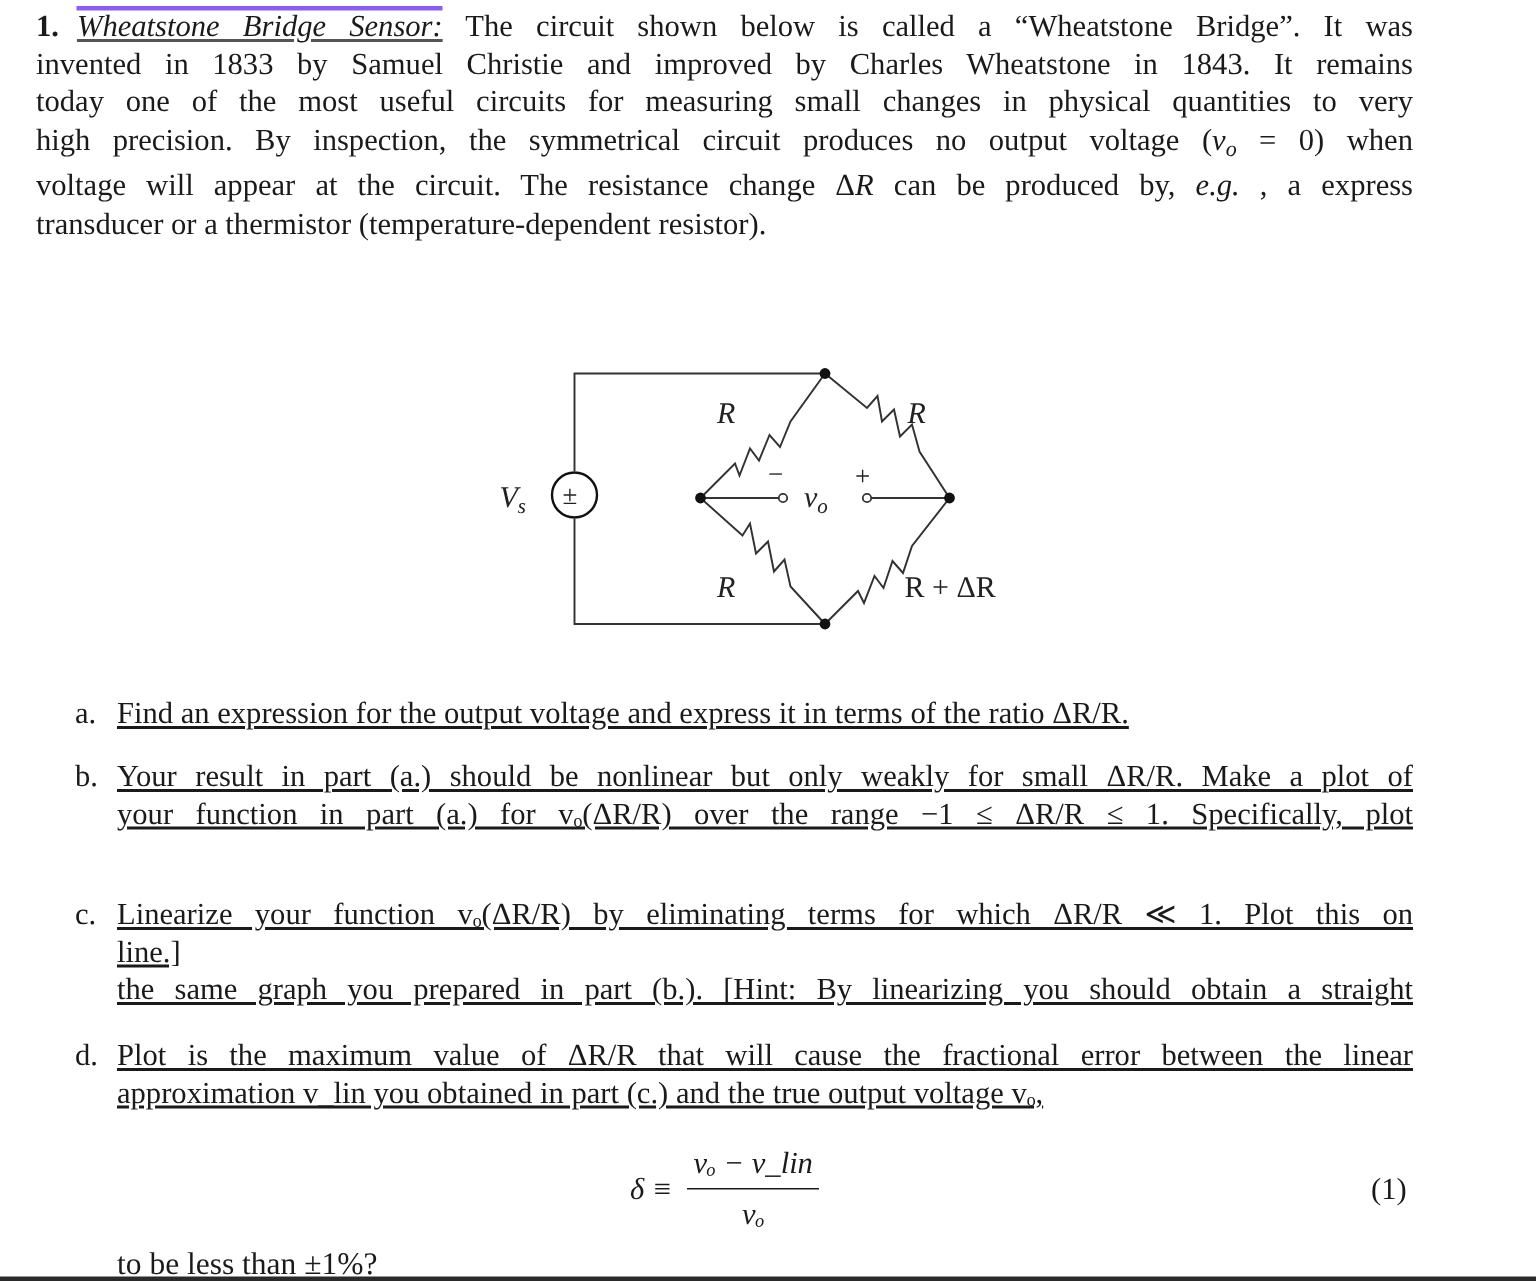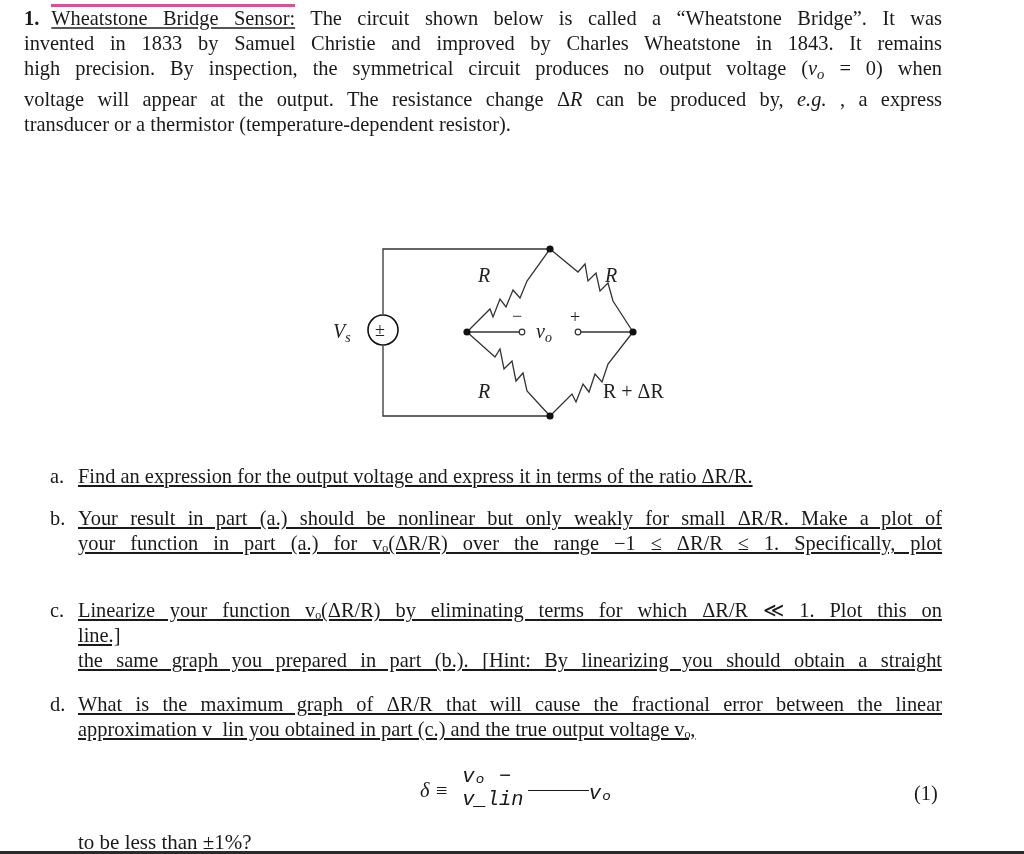--- a/index.html
+++ b/index.html
@@ -35,23 +35,24 @@
       display: block;
       text-align: justify;
       text-align-last: justify;
       white-space: nowrap;
     }
     .intro .line.last {
       text-align-last: left;
     }
     .num { font-weight: bold; margin-right: 12px; }
     .title-link {
+      font-style: italic;
       text-decoration: underline;
       text-decoration-color: #555;
-      border-top: 3px solid #ec4899;
+      border-top: 3px solid #8b5cf6;
       padding-top: 0;
     }
     .m { font-style: italic; }
     .sub { font-size: 0.72em; vertical-align: -0.25em; font-style: italic; }
     .circuit {
       position: absolute;
       left: 330px;
       top: 235px;
       width: 370px;
       height: 190px;
@@ -91,24 +92,23 @@
     .equation {
       position: absolute;
       left: 420px;
       top: 765px;
       font-size: 20.4px;
       display: flex;
       align-items: center;
     }
     .frac {
       display: inline-flex;
-      flex-direction: row;
+      flex-direction: column;
       align-items: center;
       margin-left: 10px;
-      font-family: Liberation Mono, monospace;
     }
     .frac .numr { padding: 0 4px 4px; }
     .frac .bar { width: 100%; border-top: 1.5px solid #1a1a1a; }
     .frac .den { padding-top: 6px; }
     .eq-num {
       position: absolute;
       left: 914px;
       top: 782px;
       font-size: 20.4px;
     }
@@ -128,22 +128,23 @@
     }
   </style>
 </head>
 <body>
 
 <div class="page">
 
   <div class="intro">
     <span class="line"><span class="num">1.</span><span class="title-link">Wheatstone Bridge Sensor:</span> <span>The circuit shown below is called a “Wheatstone Bridge”.  It was</span></span>
     <span class="line">invented in 1833 by Samuel Christie and improved by Charles Wheatstone in 1843.  It remains</span>
+    <span class="line">today one of the most useful circuits for measuring small changes in physical quantities to very</span>
     <span class="line"><span>high precision.  By inspection, the symmetrical circuit produces no output voltage (</span><span class="m">v<span class="sub">o</span></span><span> = 0) when</span></span>
-    <span class="line"><span>voltage will appear at the output.  The resistance change </span><span>Δ<span class="m">R</span></span><span> can be produced by, </span><span class="m">e.g.</span><span> , a express</span></span>
+    <span class="line"><span>voltage will appear at the circuit.  The resistance change </span><span>Δ<span class="m">R</span></span><span> can be produced by, </span><span class="m">e.g.</span><span> , a express</span></span>
     <span class="line last">transducer or a thermistor (temperature-dependent resistor).</span>
   </div>
 
   <svg class="circuit" viewBox="0 0 370 190" width="370" height="190">
     <g stroke="#333" stroke-width="1.3" fill="none">
 
       <polyline points="220,14 53,14 53,79"></polyline>
       <polyline points="53,111 53,181 220,181"></polyline>
 
       <circle cx="53" cy="95" r="15" stroke="#111" stroke-width="1.6"></circle>
@@ -201,21 +202,21 @@
       <span class="label">c.</span>
       <div class="body">
         <span class="line">Linearize your function vₒ(ΔR/R) by eliminating terms for which ΔR/R ≪ 1.  Plot this on</span>
         <span class="line last">line.]</span>
         <span class="line">the same graph you prepared in part (b.).  [Hint: By linearizing you should obtain a straight</span>
       </div>
     </div>
     <div class="part" style="top:692px;">
       <span class="label">d.</span>
       <div class="body">
-        <span class="line">What is the maximum graph of ΔR/R that will cause the fractional error between the linear</span>
+        <span class="line">Plot is the maximum value of ΔR/R that will cause the fractional error between the linear</span>
         <span class="line last">approximation v_lin you obtained in part (c.) and the true output voltage vₒ,</span>
       </div>
     </div>
   </div>
 
   <div class="equation">
     <span class="m">δ ≡</span>
     <span class="frac">
       <span class="numr m">vₒ − v_lin</span>
       <span class="bar"></span>

